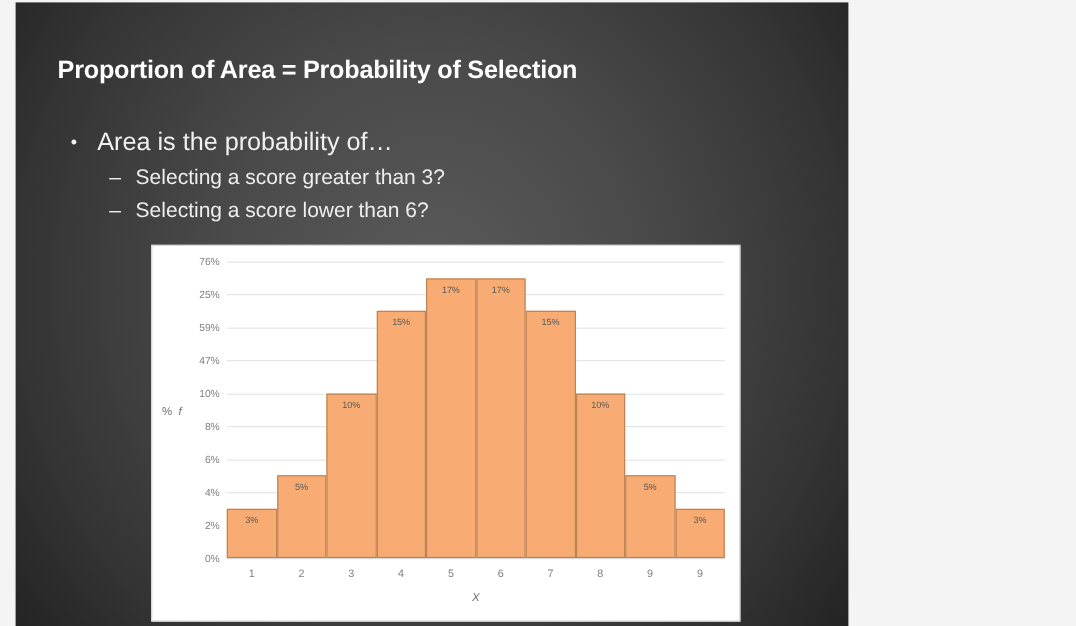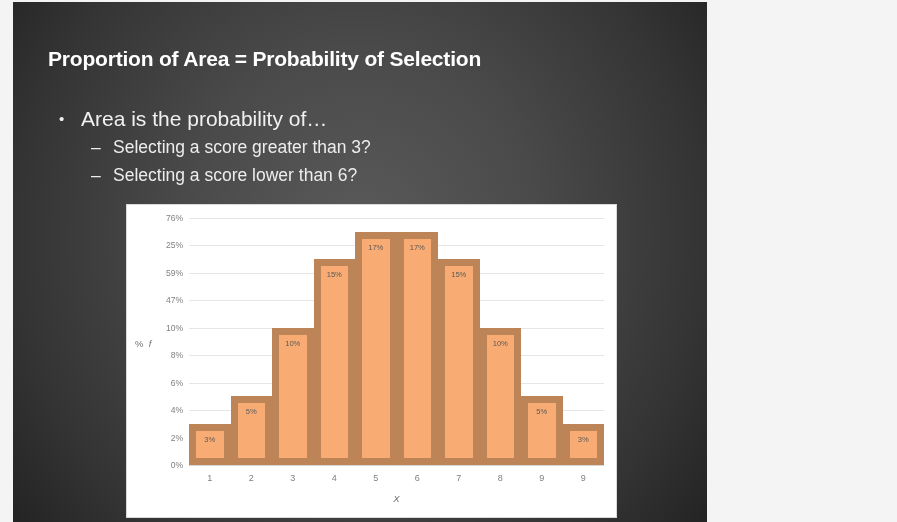--- a/index.html
+++ b/index.html
@@ -142,21 +142,21 @@
     font-style: italic;
     white-space: nowrap;
   }
   #yaxis-title .pct { font-style: normal; }
 
   
   .bar {
     position: absolute;
     bottom: 0;
     background: #f8ac73;
-    border: 7px solid #404040;
+    border: 1px solid #404040;
     box-sizing: border-box;
   }
   .bar-label {
     position: absolute;
     top: 4px;
     left: 0;
     width: 100%;
     text-align: center;
     font-size: 7.6px;
     color: #595959;

